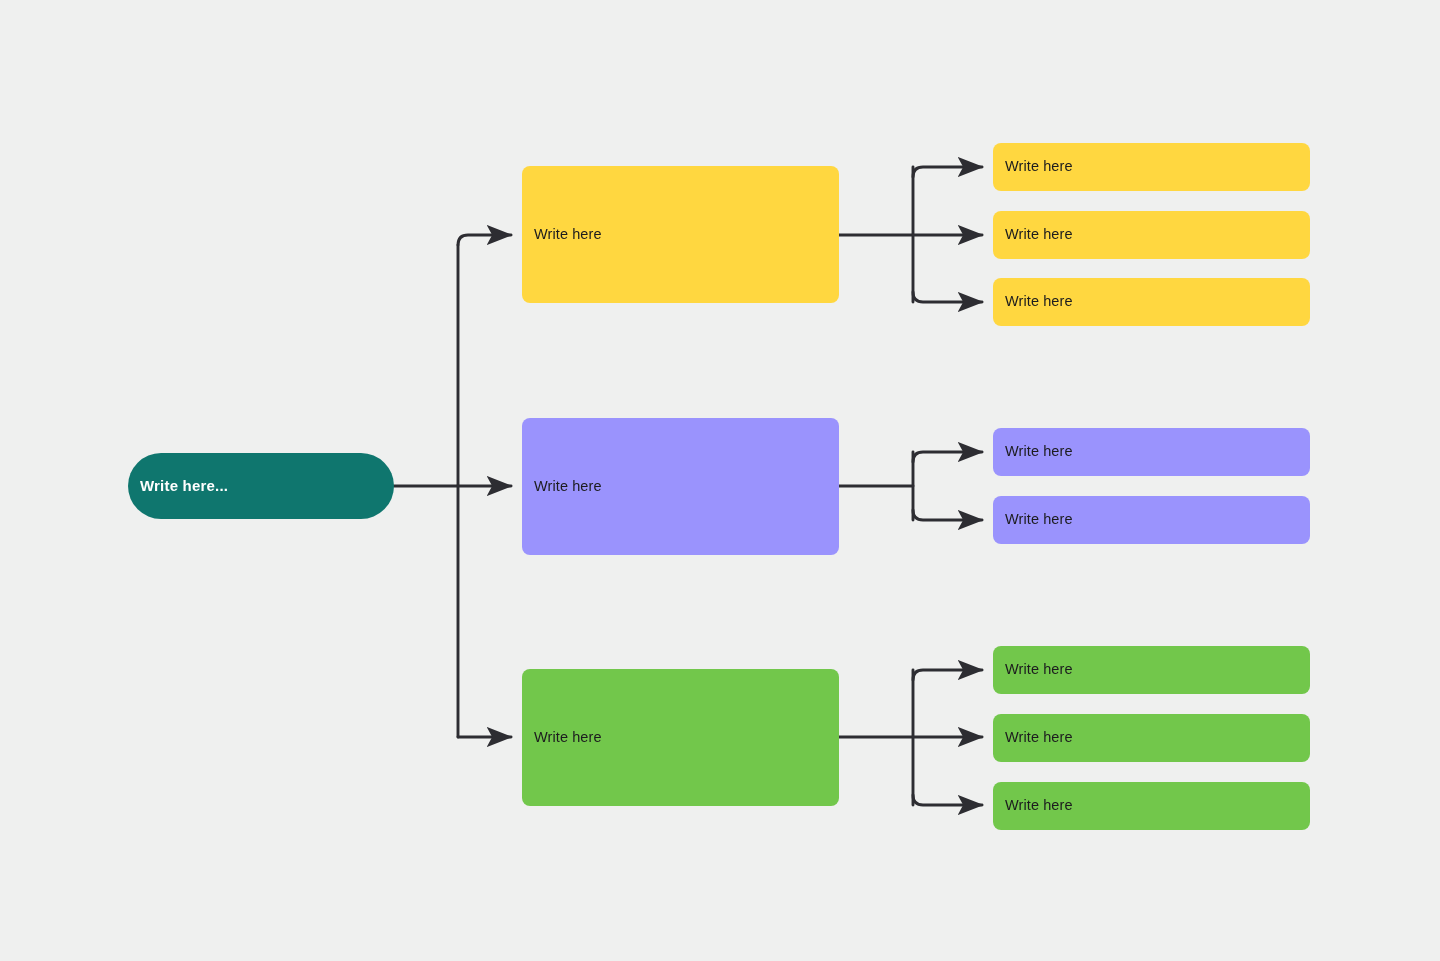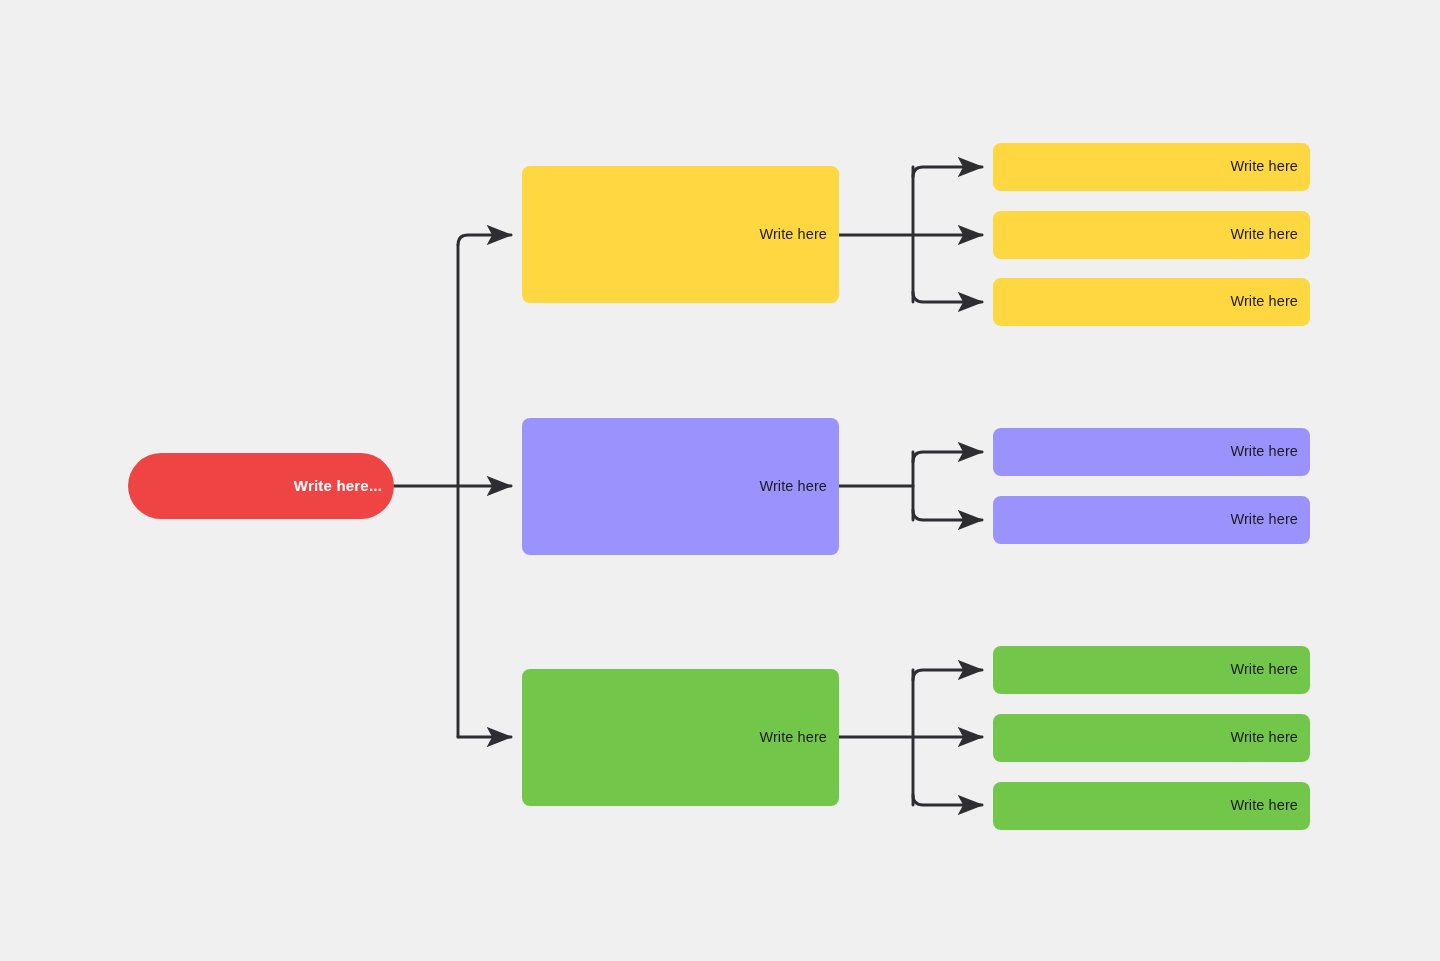--- a/index.html
+++ b/index.html
@@ -33,38 +33,38 @@
     z-index: 1;
     pointer-events: none;
   }
 
   
   .node {
     position: absolute;
     z-index: 2;
     display: flex;
     align-items: center;
-    justify-content: flex-end;
+    justify-content: flex-start;
     text-align: center;
     border-radius: 8px;
     color: #1c1c1e;
     font-size: 14.5px;
     font-weight: 400;
     letter-spacing: 0.1px;
     line-height: 1.2;
     padding: 4px 12px;
   }
 
   
   .node-root {
     left: 128px;
     top: 453px;
     width: 266px;
     height: 66px;
-    background: #ef4444;
+    background: #0f766e;
     color: #ffffff;
     font-weight: 700;
     font-size: 15px;
     letter-spacing: 0.2px;
     border-radius: 33px;
   }
 
   
   .node-branch {
     left: 522px;

